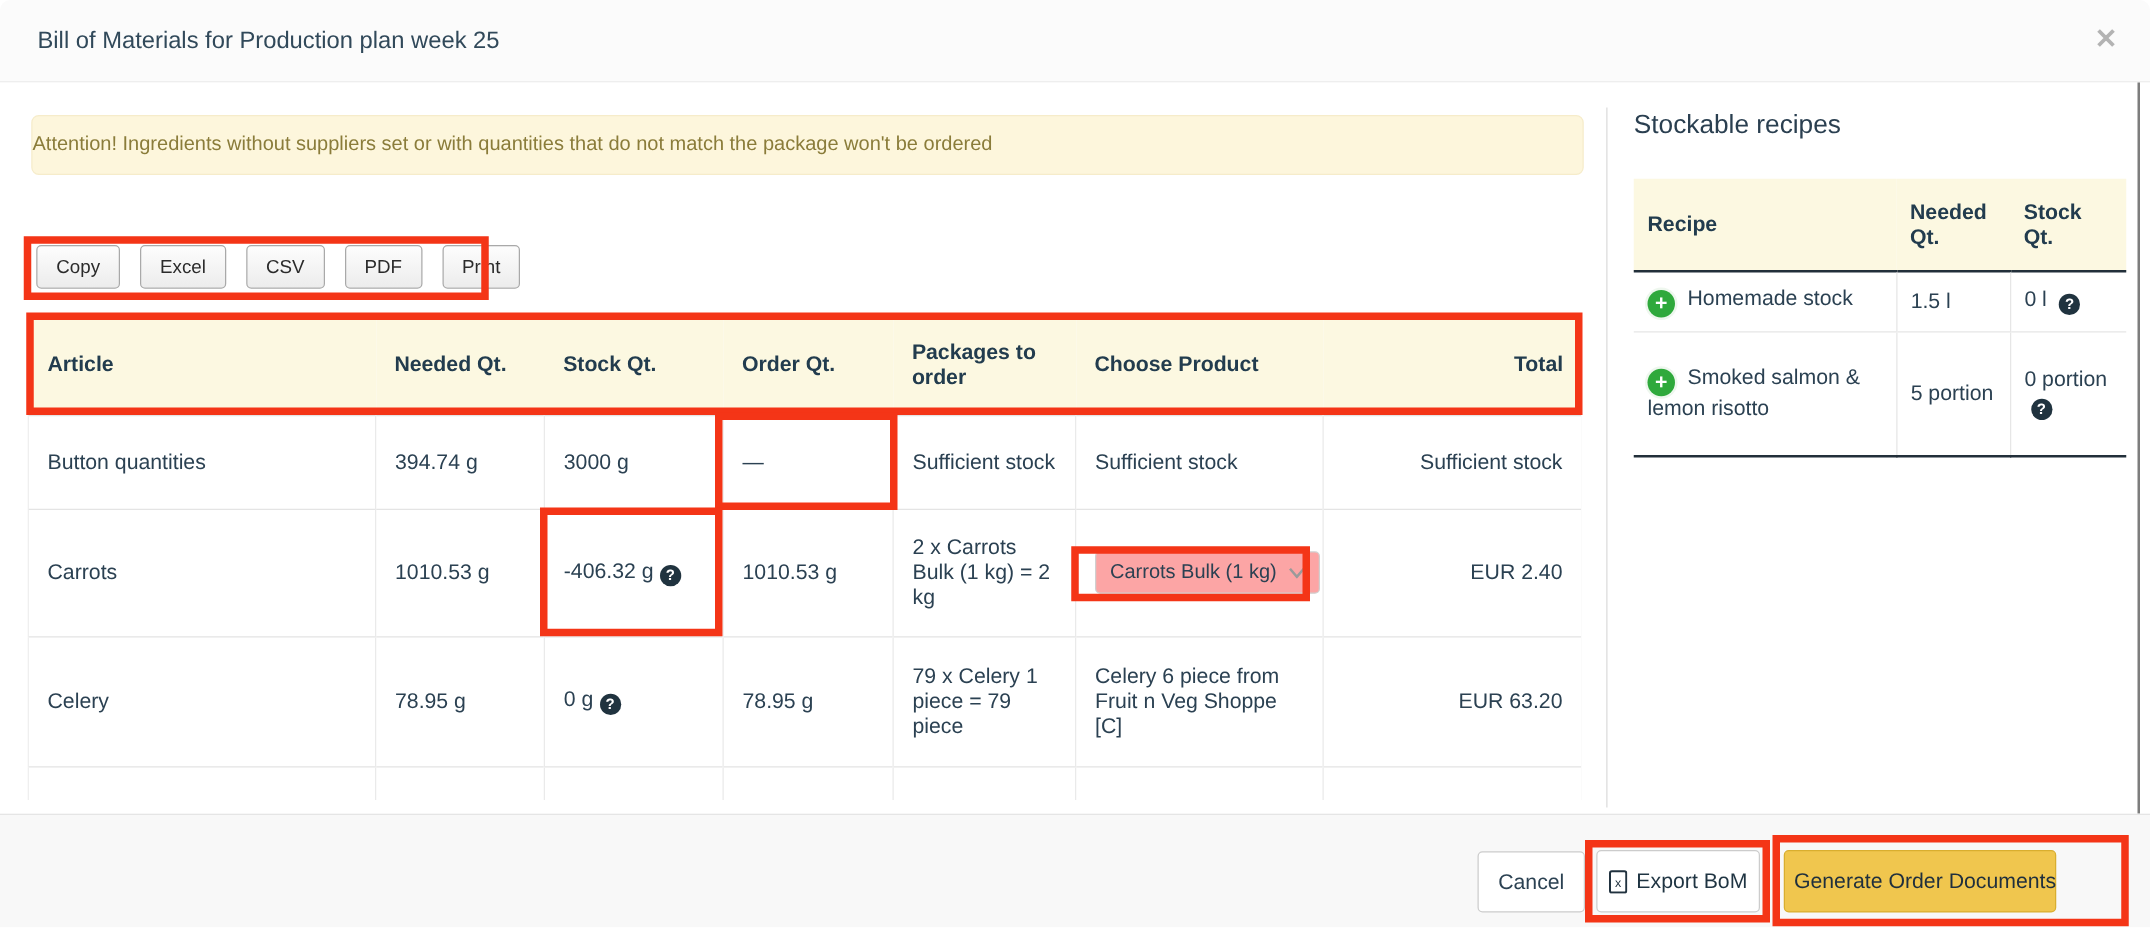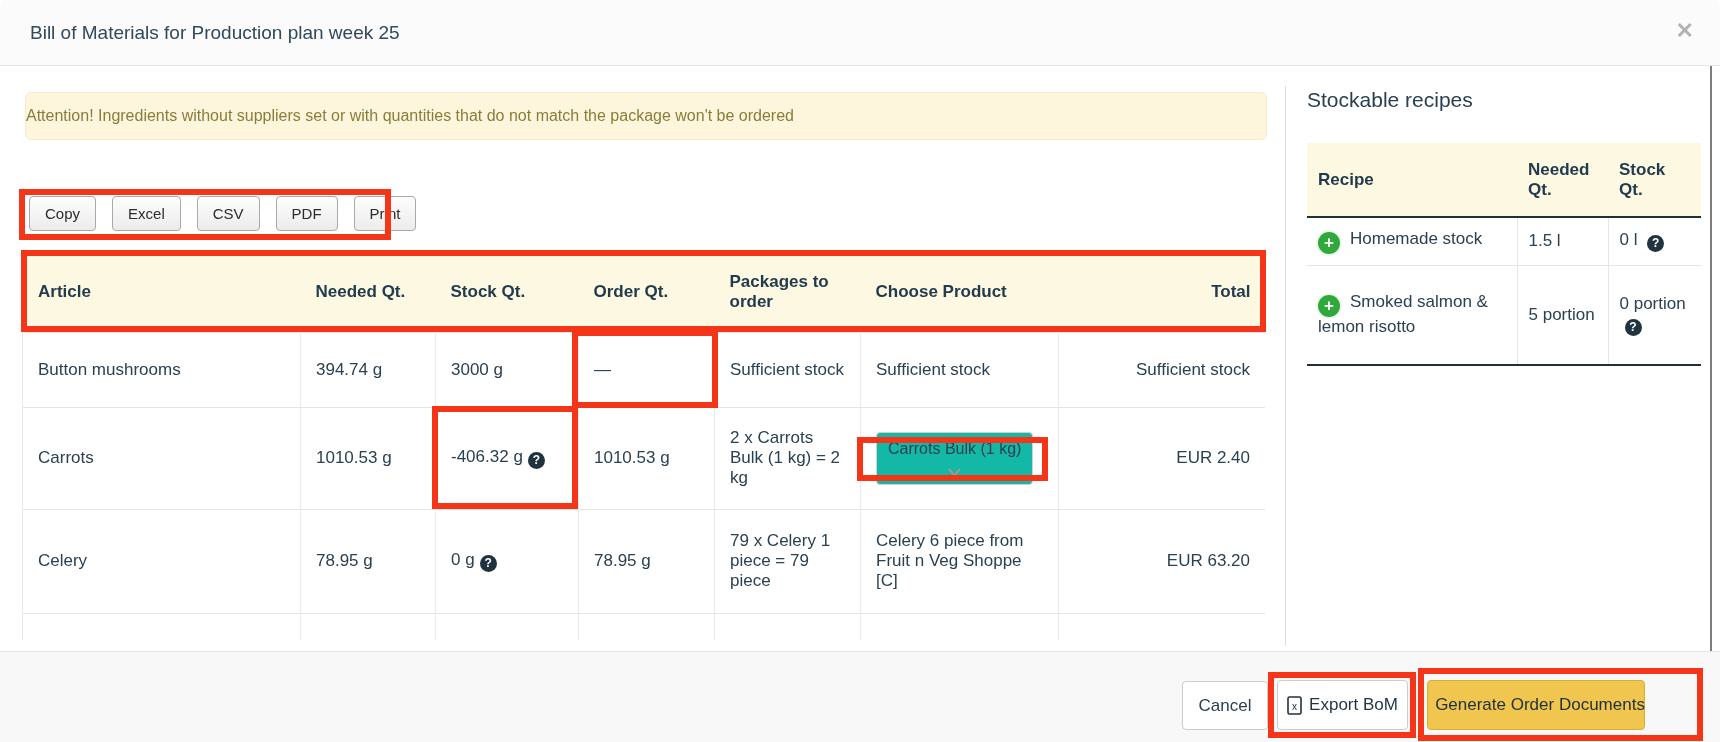--- a/index.html
+++ b/index.html
@@ -34,23 +34,23 @@
   table.bom thead th { background: #fcf8e1; font-weight: bold; color: #223c4e; height: 80px;
     border-left: none; border-right: none; }
   table.bom tbody tr { border-top: 1px solid #e4e4e4; }
   table.bom td.right, table.bom th.right { text-align: right; }
   tr.row-h1 { height: 75px; } tr.row-h2 { height: 102px; } tr.row-h3 { height: 104px; } tr.row-h4 { height: 90px; }
 
   .qicon { display: inline-block; width: 17px; height: 17px; border-radius: 50%; background: #20333f;
     color: #fff; font-size: 12px; font-weight: bold; text-align: center; line-height: 17px;
     margin-left: 5px; vertical-align: -2px; }
 
-  .product-select { display: inline-flex; align-items: center; gap: 10px; background: #14b8a6;
+  .product-select { display: inline-flex; align-items: center; gap: 10px; background: #fca5a5;
     border: 1px solid #d0d0d0; border-radius: 4px; padding: 7px 11px; cursor: pointer;
-    font-size: 16px; color: #2b4152; white-space: nowrap; flex-direction: column; }
+    font-size: 16px; color: #2b4152; white-space: nowrap; }
   .chev { width: 13px; height: 9px; }
 
   
   .vdivider { position: absolute; left: 1285px; top: 86px; width: 1px; height: 560px; background: #dcdcdc; }
   .scroll-line { position: absolute; left: 1710px; top: 66px; width: 2px; height: 585px; background: #7d7d7d; }
   .recipes-title { position: absolute; left: 1307px; top: 88px; font-size: 21px; color: #2a3f50; }
   .recipes-wrap { position: absolute; left: 1307px; top: 143px; width: 394px; }
   table.recipes { border-collapse: collapse; table-layout: fixed; width: 394px; font-size: 17px; color: #2b4152; }
   table.recipes th, table.recipes td { padding: 10px 11px; vertical-align: middle; text-align: left; }
   table.recipes thead th { background: #fcf8e1; font-weight: bold; color: #223c4e; height: 74px;
@@ -130,21 +130,21 @@
           <th>Needed Qt.</th>
           <th>Stock Qt.</th>
           <th>Order Qt.</th>
           <th>Packages to order</th>
           <th>Choose Product</th>
           <th class="right">Total</th>
         </tr>
       </thead>
       <tbody>
         <tr class="row-h1">
-          <td>Button mushrooms</td>
+          <td>Button quantities</td>
           <td>394.74 g</td>
           <td>3000 g</td>
           <td>—</td>
           <td>Sufficient stock</td>
           <td>Sufficient stock</td>
           <td class="right">Sufficient stock</td>
         </tr>
         <tr class="row-h2">
           <td>Carrots</td>
           <td>1010.53 g</td>

